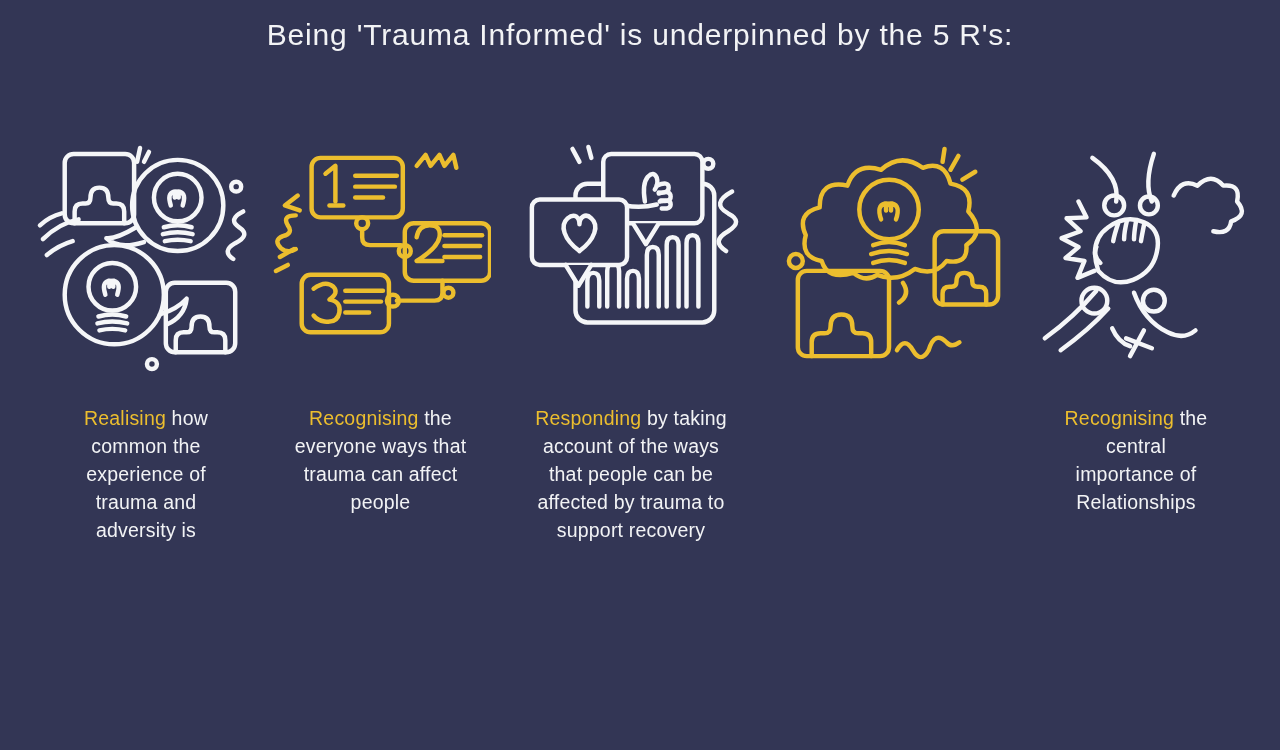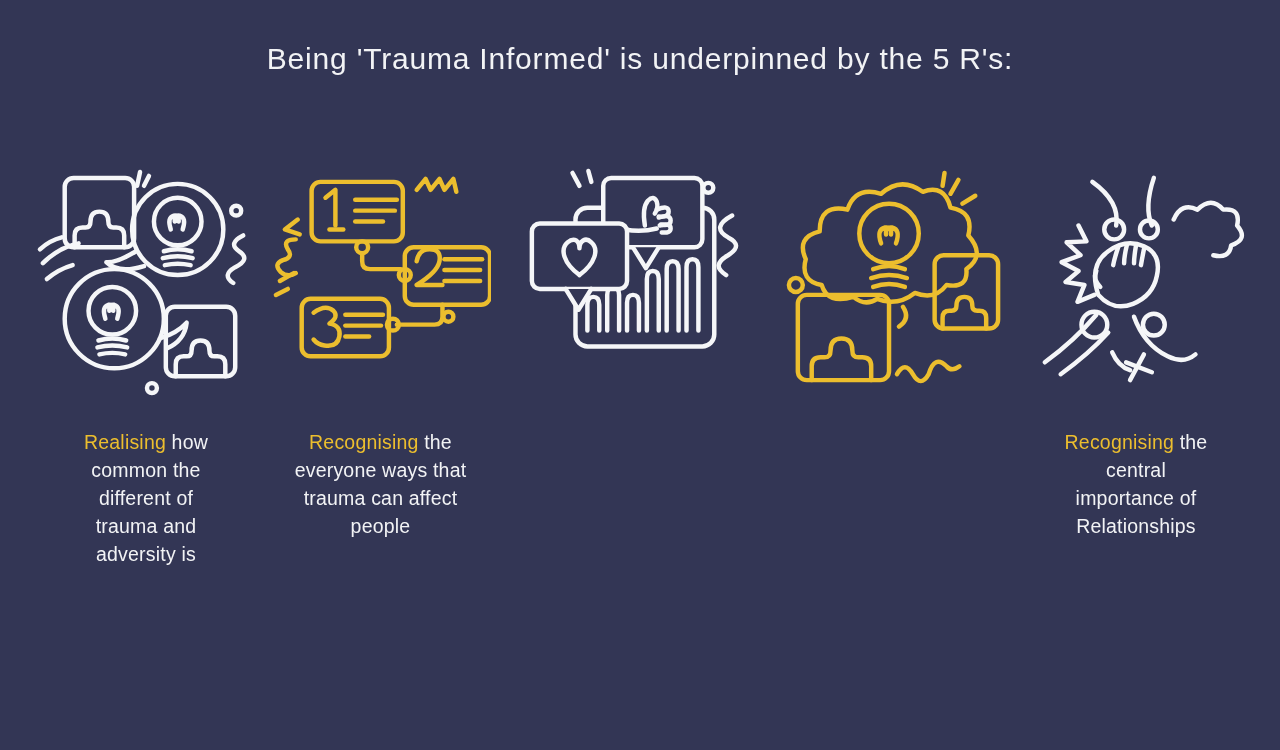--- a/index.html
+++ b/index.html
@@ -3,21 +3,21 @@
 <meta charset="utf-8">
 <style>
   html,body{margin:0;padding:0;}
   body{
     width:1280px;height:750px;overflow:hidden;
     background:var(--background,#333655);
     font-family:"Liberation Sans",sans-serif;
   }
   .stage{position:relative;width:1280px;height:750px;}
   .title{
-    margin:0;padding-top:40px;text-align:center;
+    margin:0;padding-top:16px;text-align:center;
     color:var(--text,#f2f3f5);font-size:30px;font-weight:500;
     letter-spacing:.8px;line-height:38px;
   }
   .columns{
     display:flex;justify-content:space-between;align-items:flex-start;
     padding:0 38px;margin-top:84px;
   }
   .col{display:flex;flex-direction:column;align-items:center;}
   .col-1{width:216px}.col-2{width:230px}.col-3{width:248px}.col-4{width:252px}.col-5{width:212px}
   .icon-wrap{height:240px;display:flex;align-items:center;justify-content:center;}
@@ -71,21 +71,21 @@
             <path d="M10,112 q12,-10 26,-14"></path>
             <path d="M3,82 q10,-9 22,-12"></path>
             <rect x="130" y="140" width="70" height="70" rx="9"></rect>
             <path d="M140,210 v-12 q0,-8 8,-8 h3 q5,0 5,-6 q0,-10 9,-10 q9,0 9,10 q0,6 5,6 h3 q8,0 8,8 v12"></path>
             <circle cx="116" cy="222" r="5"></circle>
           </g>
         </svg>
       </div>
       <p class="caption"><span></span><span class="kw">Realising</span><span> how
 common the
-different of
+experience of
 trauma and
 adversity is</span></p>
     </div>
 
     <div class="col col-2">
       <div class="icon-wrap">
         <svg viewBox="0 0 220 230">
           <g class="ln yellow-ln">
             <rect x="40" y="14" width="92" height="60" rx="9"></rect>
             <path d="M54,30 l10,-8 v36"></path>
@@ -145,20 +145,25 @@
             <rect class="fill-bg" x="10" y="56" width="96" height="66" rx="8"></rect>
             <path class="fill-bg" d="M44,122 l13,21 l13,-21"></path>
             <path d="M58,108 C42,96 38,82 46,75 C53,69 58,74 58,81 C58,74 64,69 70,75 C78,82 74,96 58,108"></path>
             <path d="M58,18 l-7,-13"></path>
             <path d="M70,14 l-3,-11"></path>
             <circle cx="188" cy="20" r="5"></circle>
             <path d="M212,48 q-22,12 -4,22 q16,8 0,18 q-18,10 -2,20"></path>
           </g>
         </svg>
       </div>
+      <p class="caption"><span></span><span class="kw">Responding</span><span> by taking
+account of the ways
+that people can be
+affected by trauma to
+support recovery</span></p>
     </div>
 
     <div class="col col-4">
       <div class="icon-wrap">
         <svg viewBox="0 0 220 230">
           <g class="ln yellow-ln">
             <path d="M70,130 Q44,138 38,118 Q16,114 22,92 Q12,70 36,64 Q36,36 64,42 Q72,18 98,26 Q118,8 140,24 Q162,16 168,40 Q192,44 186,68 Q204,88 184,102 Q186,122 164,118 Q152,134 132,126 Q114,140 94,132 Q82,140 70,130"></path>
             <path d="M120,140 q8,12 -4,20"></path>
             <circle cx="106" cy="66" r="30"></circle>
             <path d="M98,76 q-5,-14 4,-16 q7,-1 6,7 m5,9 q5,-14 -4,-16 q-7,-1 -6,7"></path>

